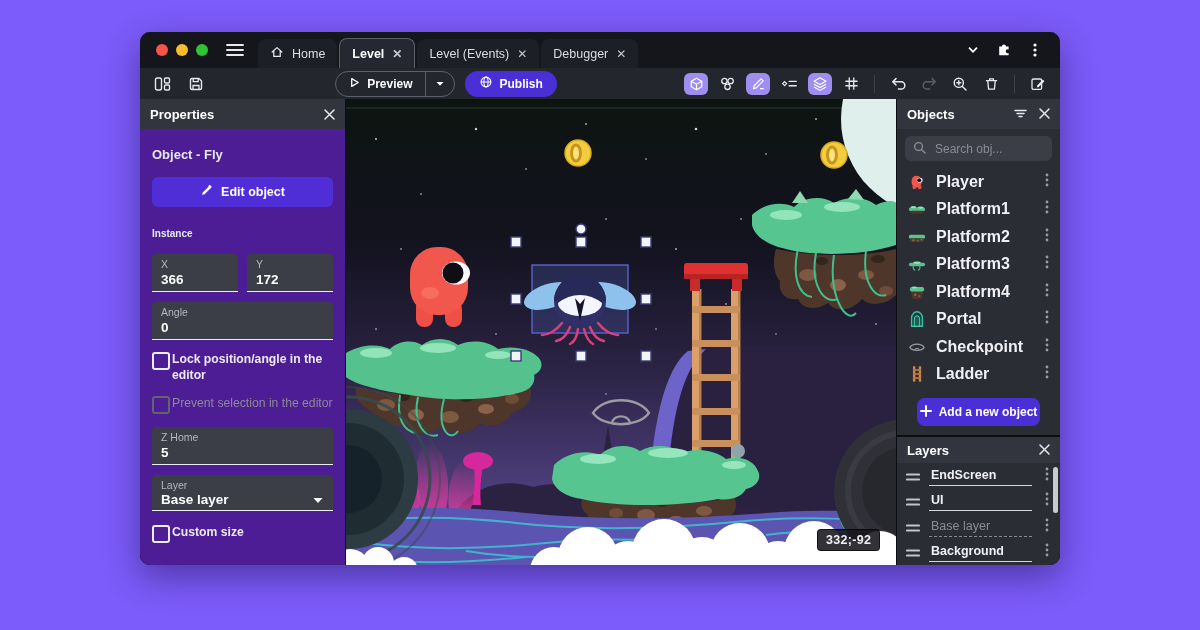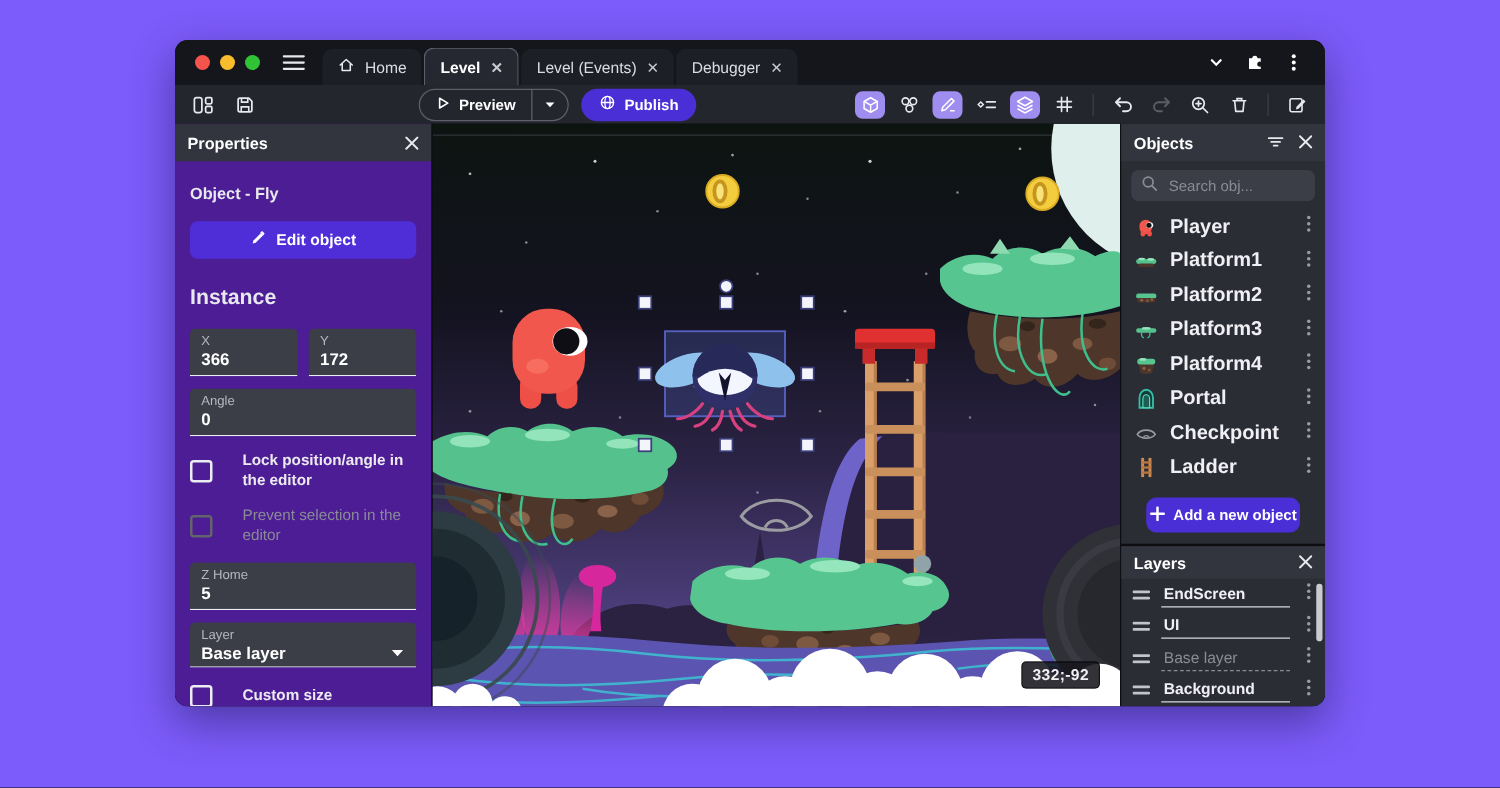--- a/index.html
+++ b/index.html
@@ -57,36 +57,36 @@
   }
   .panel-h .hicons{display:flex;align-items:center;gap:12px;}
   
   .leftpanel{width:205px;background:#4c1d95;display:flex;flex-direction:column;overflow:hidden;}
   .props-body{padding:10px 12px 0;color:#e8e9ee;}
   .obj-heading{font-size:13px;font-weight:bold;margin:8px 0 0;}
   .btn-edit{
     margin-top:15px;height:30px;border-radius:6px;background:#4f2ed8;color:#fff;
     display:flex;align-items:center;justify-content:center;gap:8px;font-size:12.5px;font-weight:bold;
   }
-  .sect-heading{font-size:17px;font-weight:bold;margin-top:21px;}
+  .sect-heading{font-size:10px;font-weight:bold;margin-top:21px;}
   .field{
     background:#3b3d47;border-radius:4px 4px 0 0;border-bottom:1.5px solid #ecedf2;
     padding:4px 9px 3px;min-width:0;
   }
   .field .flbl{font-size:10.5px;color:#b6b7c0;}
   .field input, .field .fval{
     background:transparent;border:none;outline:none;color:#fff;font-weight:bold;
     font-size:13.5px;font-family:"Liberation Sans",sans-serif;width:100%;padding:1px 0 0;
   }
   .frow{display:flex;gap:9px;margin-top:15px;}
   .frow .field{flex:1;}
   .fblock{margin-top:10px;}
   .select{position:relative;}
   .select .chev{position:absolute;right:9px;top:16px;}
-  .checkrow{display:flex;gap:24px;margin-top:11px;align-items:center;}
+  .checkrow{display:flex;gap:2px;margin-top:11px;align-items:flex-start;}
   .cb{width:14px;height:14px;border:2px solid #ecedf2;border-radius:3px;flex:none;margin-top:1px;}
   .checkrow .clbl{font-size:12.2px;font-weight:bold;line-height:1.35;color:#eceaf0;}
   .checkrow.dim .cb{border-color:#62636d;}
   .checkrow.dim .clbl{color:#8a8b95;font-weight:normal;}
   
   .canvas{width:550px;position:relative;background:#0d1114;overflow:hidden;}
   .canvas svg{display:block;}
   .coordbadge{
     position:absolute;left:471px;top:430px;padding:3px 8px;border-radius:4px;
     background:rgba(22,22,28,.88);border:1px solid rgba(0,0,0,.6);

